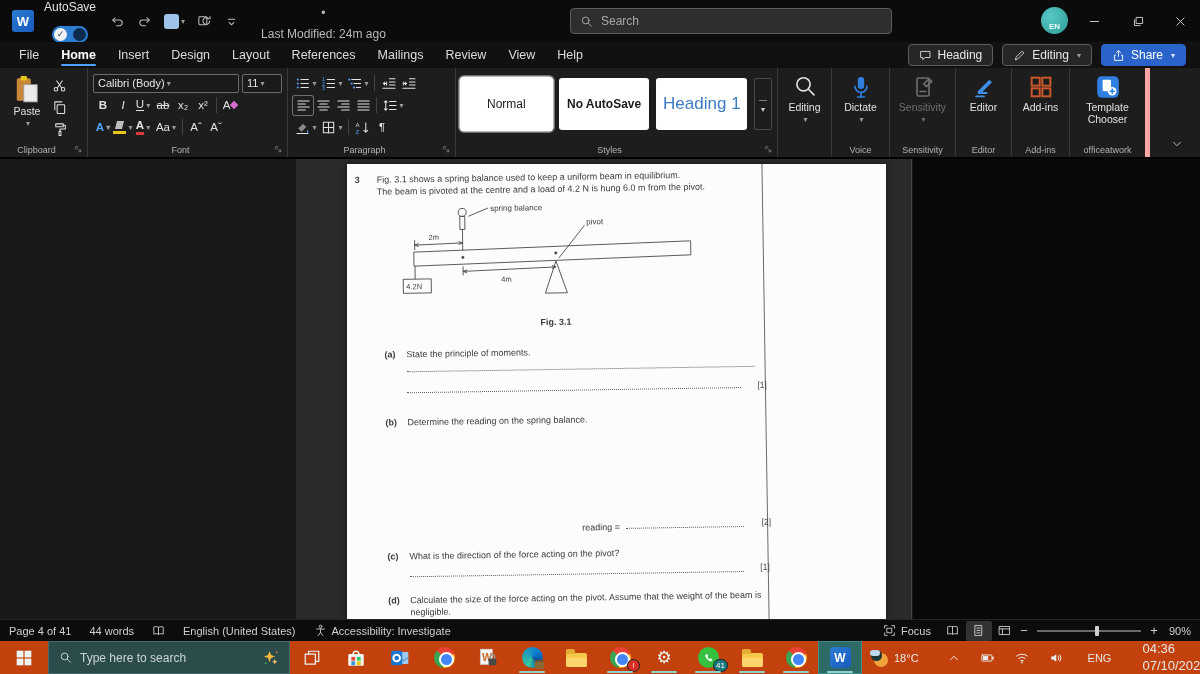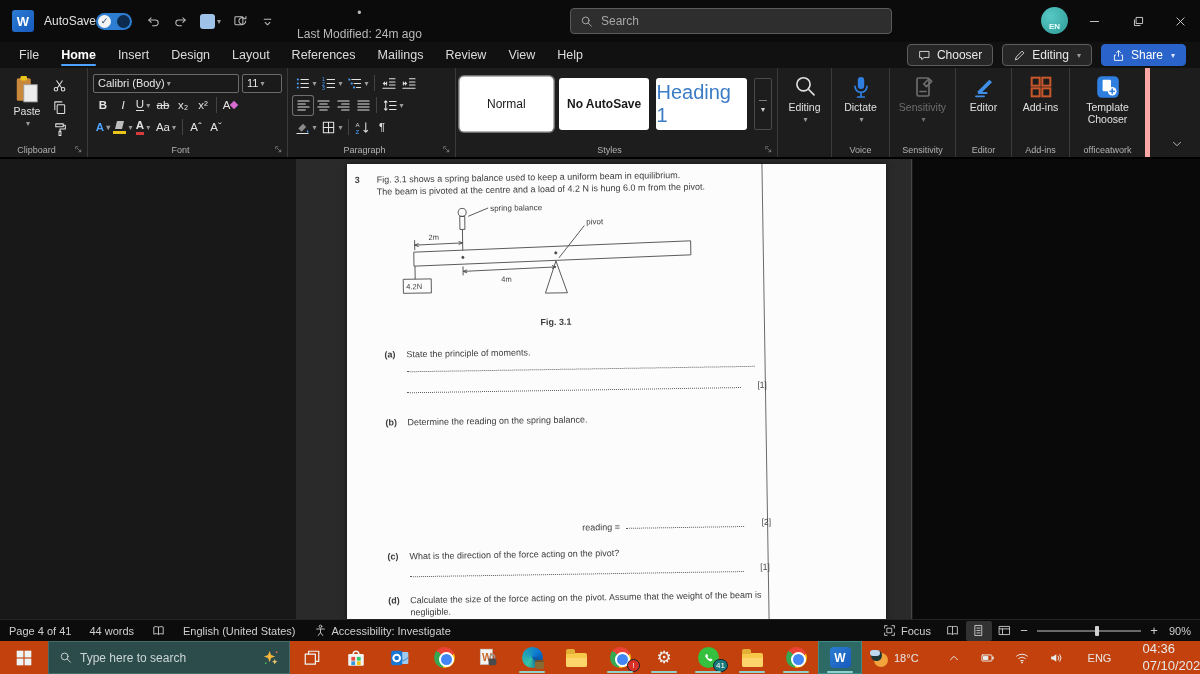--- a/index.html
+++ b/index.html
@@ -5,21 +5,21 @@
   *{margin:0;padding:0;box-sizing:border-box;}
   html,body{width:1200px;height:674px;overflow:hidden;background:#000;
     font-family:"Liberation Sans",sans-serif;-webkit-font-smoothing:antialiased;}
   .ic{display:inline-flex;align-items:center;justify-content:center;}
   .ic svg{width:100%;height:100%;}
   
   .titlebar{position:absolute;top:0;left:0;right:0;height:42px;background:#0b0b0b;
     display:flex;align-items:center;color:#e6e6e6;font-size:12px;}
   .wlogo{width:22px;height:22px;border-radius:3px;background:linear-gradient(135deg,#2b7cd3,#185abd);
     color:#fff;font-weight:bold;font-size:13px;display:flex;align-items:center;justify-content:center;margin:0 10px 0 12px;}
-  .autosave{display:flex;align-items:center;gap:0;font-size:12px;color:#e0e0e0;}
+  .autosave{display:flex;align-items:center;gap:12px;font-size:12px;color:#e0e0e0;flex-direction:column;}
   .toggle{width:36px;height:17px;border-radius:9px;background:#2d7dd2;position:relative;display:inline-block;}
   .toggle .knob-check{position:absolute;left:2px;top:2px;width:13px;height:13px;border-radius:50%;background:#f2f2f2;color:#11395e;font-size:9px;display:flex;align-items:center;justify-content:center;}
   .toggle .knob-dark{position:absolute;right:2px;top:2px;width:13px;height:13px;border-radius:50%;background:#0d2b4d;}
   .qat{display:flex;align-items:center;gap:12px;margin-left:14px;color:#bdbdbd;}
   .qat .ic{width:15px;height:15px;color:#bdbdbd;}
   .penbox{width:15px;height:15px;border-radius:3px;background:#9fc3e8;}
   .carr{font-size:8px;color:#9a9a9a;margin-left:2px;}
   .doctitle{display:flex;align-items:center;gap:7px;margin-left:22px;white-space:nowrap;flex-direction:column;}
   .doctitle .t{color:#fff;font-size:12.5px;}
   .doctitle .m{color:#b9b9b9;font-size:12px;}
@@ -66,21 +66,21 @@
   .strike{text-decoration:line-through;}
   .blueA{color:#4da3ff;font-weight:bold;}
   .redbarA{border-bottom:3px solid #d83b3b;line-height:1.05;font-weight:bold;}
   .ylwpen{width:13px;height:13px;position:relative;}
   .ylwpen::before{content:'';position:absolute;left:3px;top:0;width:7px;height:8px;background:#bdbdbd;transform:skewX(-14deg);}
   .ylwpen::after{content:'';position:absolute;left:0;right:0;bottom:0;height:3px;background:#e7c51b;}
   .clearA::after{content:'';display:inline-block;width:6px;height:6px;background:#d66bd0;margin-left:1px;transform:rotate(45deg);}
   .stylecard{width:92px;height:52px;background:#fff;border-radius:3px;display:flex;align-items:center;
     justify-content:center;color:#1a1a1a;font-size:12px;margin-right:7px;}
   .stylecard.sel{box-shadow:0 0 0 1.5px #fff,0 0 0 3px #6f6f6f;}
-  .stylecard.h1{color:#3b7cc4;font-size:20px;font-weight:350;}
+  .stylecard.h1{color:#3b7cc4;font-size:17px;font-weight:350;}
   .stylemore{width:18px;height:52px;border:1px solid #4a4a4a;border-radius:2px;display:flex;
     flex-direction:column;align-items:center;justify-content:center;color:#cfcfcf;font-size:8px;gap:1px;}
   .collapse{margin-left:auto;align-self:flex-end;margin-bottom:6px;margin-right:16px;width:14px;height:14px;color:#bdbdbd;}
   
   .docarea{position:absolute;top:159px;left:0;right:0;bottom:55px;background:#181818;}
   .canvasgray{position:absolute;left:296px;top:0;width:616px;height:100%;background:#2a2a2a;border-right:1px solid #454545;}
   .blackright{position:absolute;left:913px;right:0;top:0;height:100%;background:#090909;}
   .sheet{position:absolute;left:51px;top:5px;width:539px;height:456px;background:#fcfcfc;
     overflow:hidden;box-shadow:0 0 6px rgba(0,0,0,.55);}
   .scan{position:absolute;inset:0;transform:rotate(-0.9deg);color:#3d3d3d;font-size:9px;}
@@ -240,21 +240,21 @@
   <div class="mtab">Review</div>
   <div class="mtab">View</div>
   <div class="mtab">Help</div>
   <div class="menuright">
     <div class="pillbtn">
       <span class="ic">
           <svg viewBox="0 0 16 16" fill="none" stroke="currentColor" stroke-width="1.1" stroke-linecap="round" stroke-linejoin="round">
             <path d="M2.5 3h11v7.5h-6L4.5 13v-2.5h-2z"></path>
           </svg>
         </span>
-      <span>Chooser</span>
+      <span>Heading</span>
     </div>
     <div class="pillbtn">
       <span class="ic">
           <svg viewBox="0 0 16 16" fill="none" stroke="currentColor" stroke-width="1.1" stroke-linecap="round" stroke-linejoin="round">
             <path d="M3 13l1-3.2 7.2-7.2 2.2 2.2L6.2 12z"></path>
           </svg>
         </span>
       <span>Editing</span>
       <span class="carr">▾</span>
     </div>

